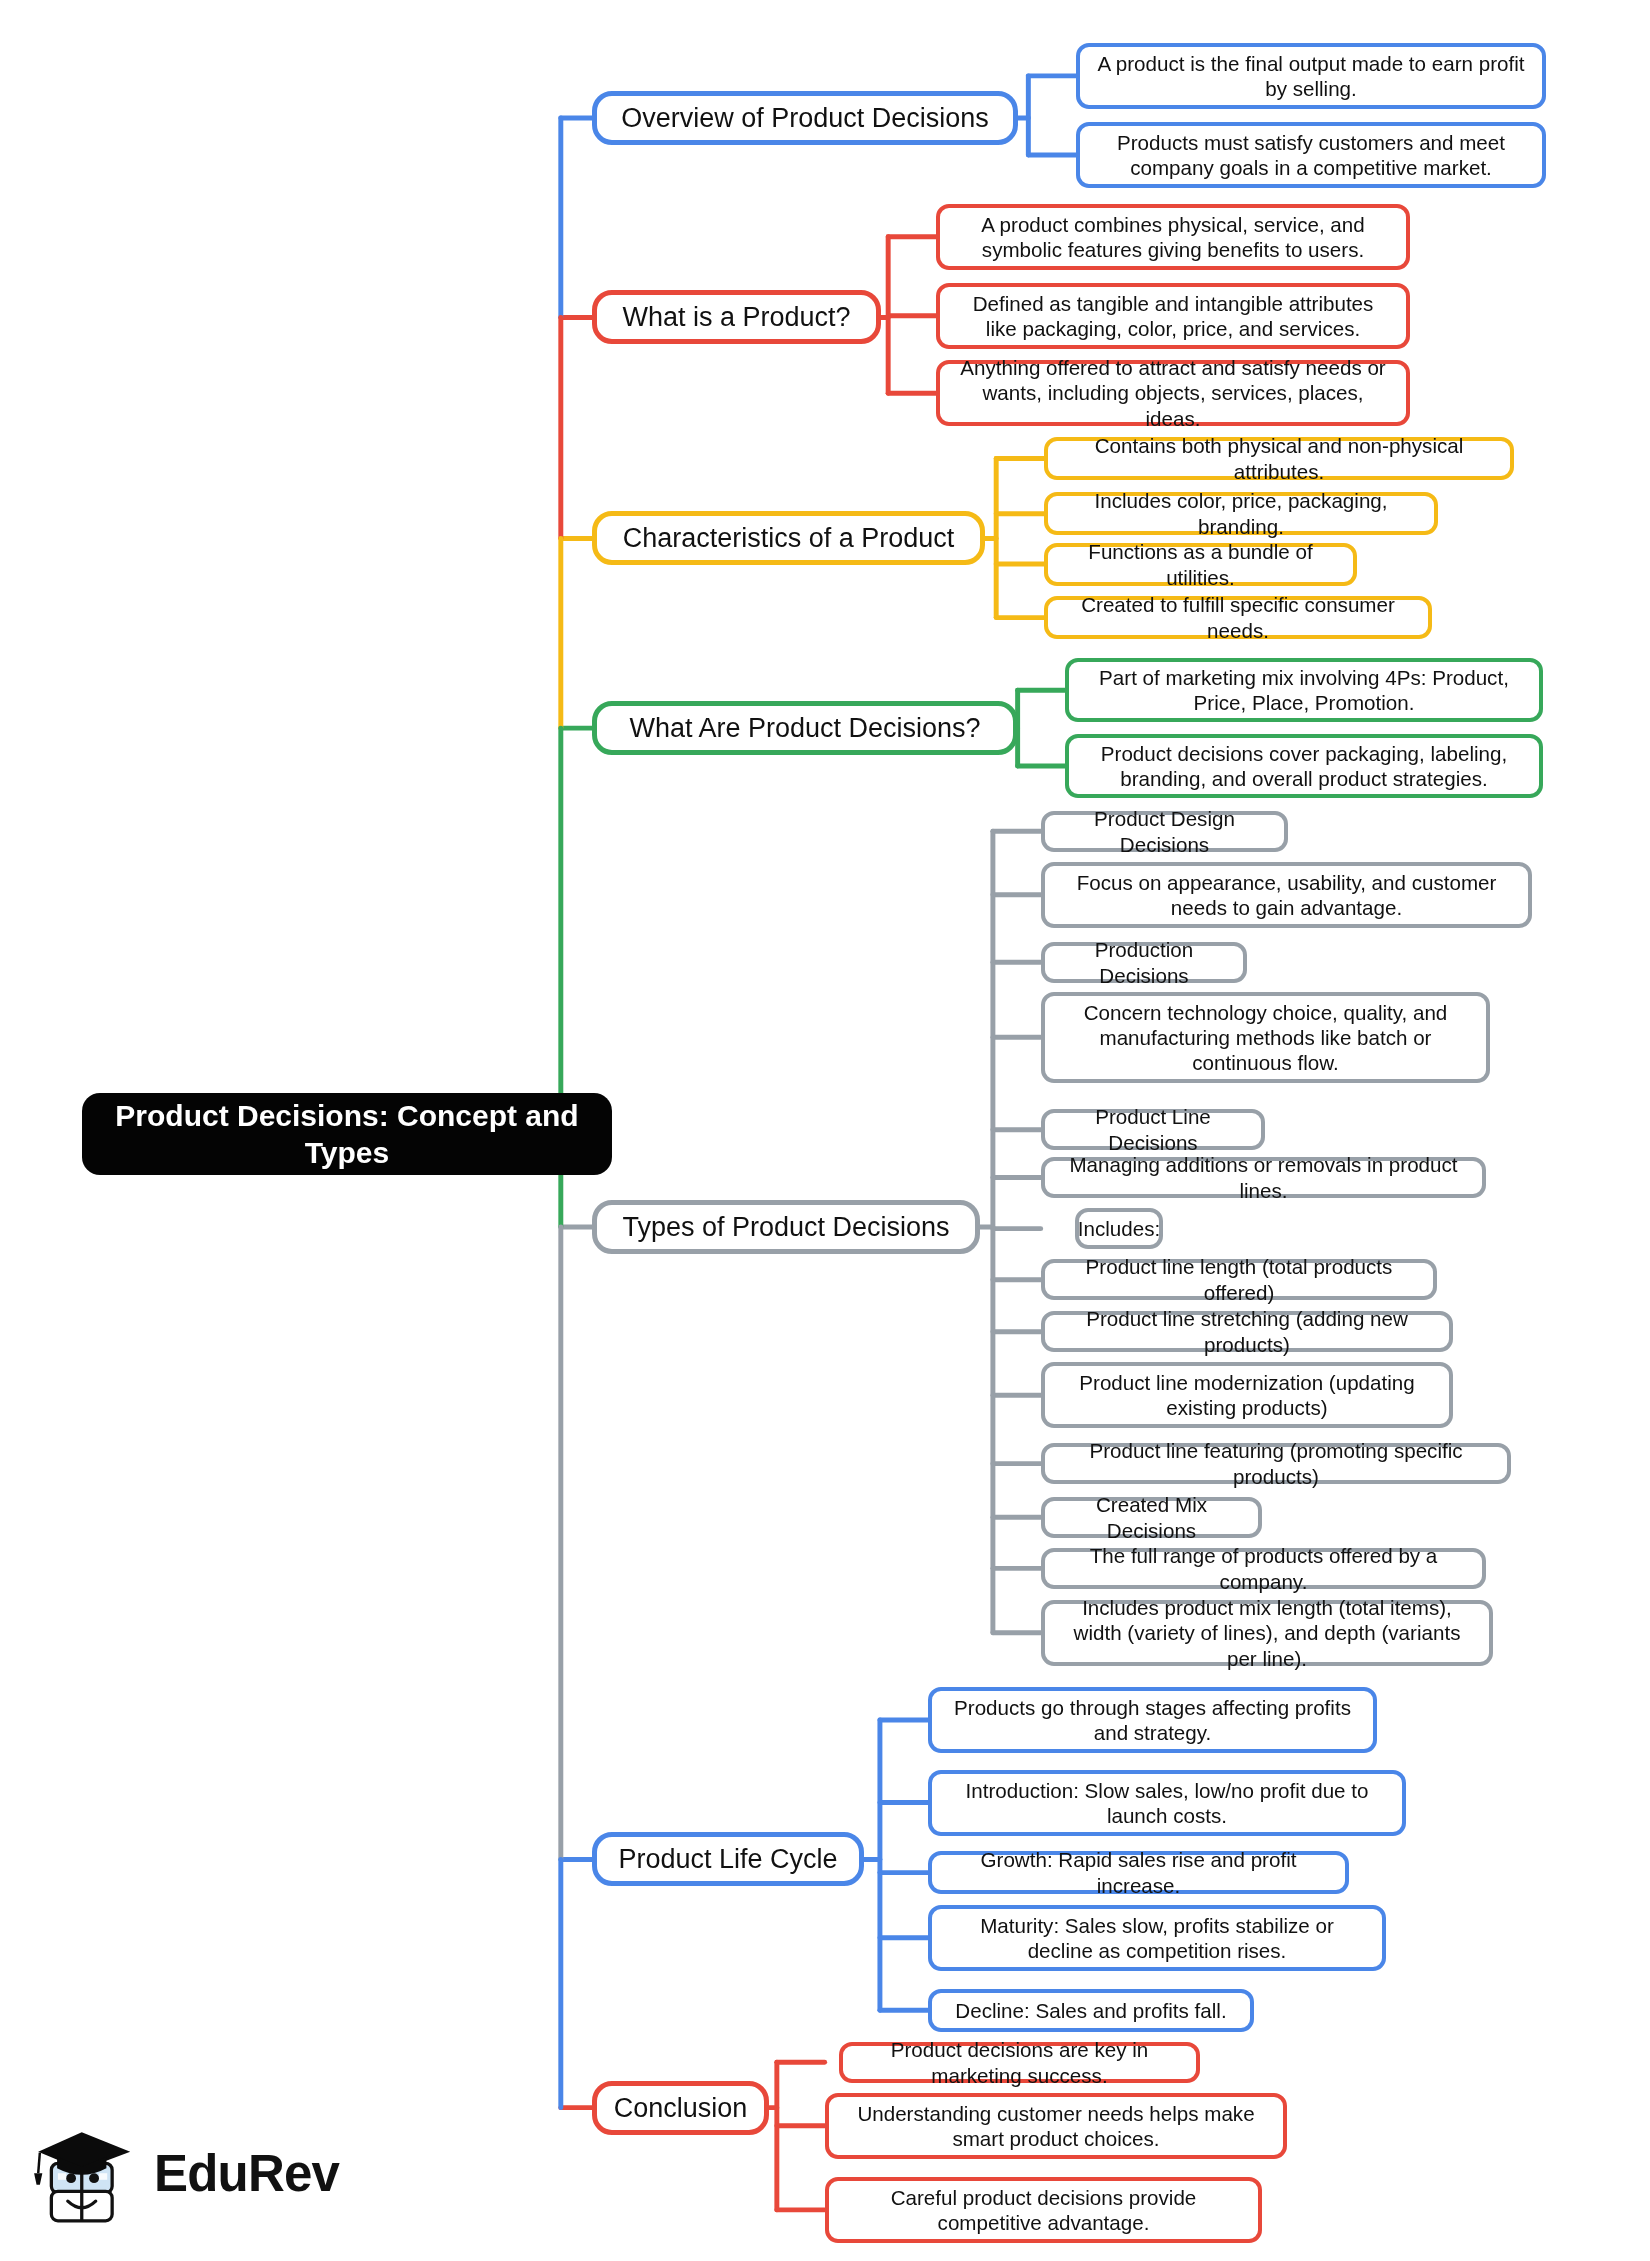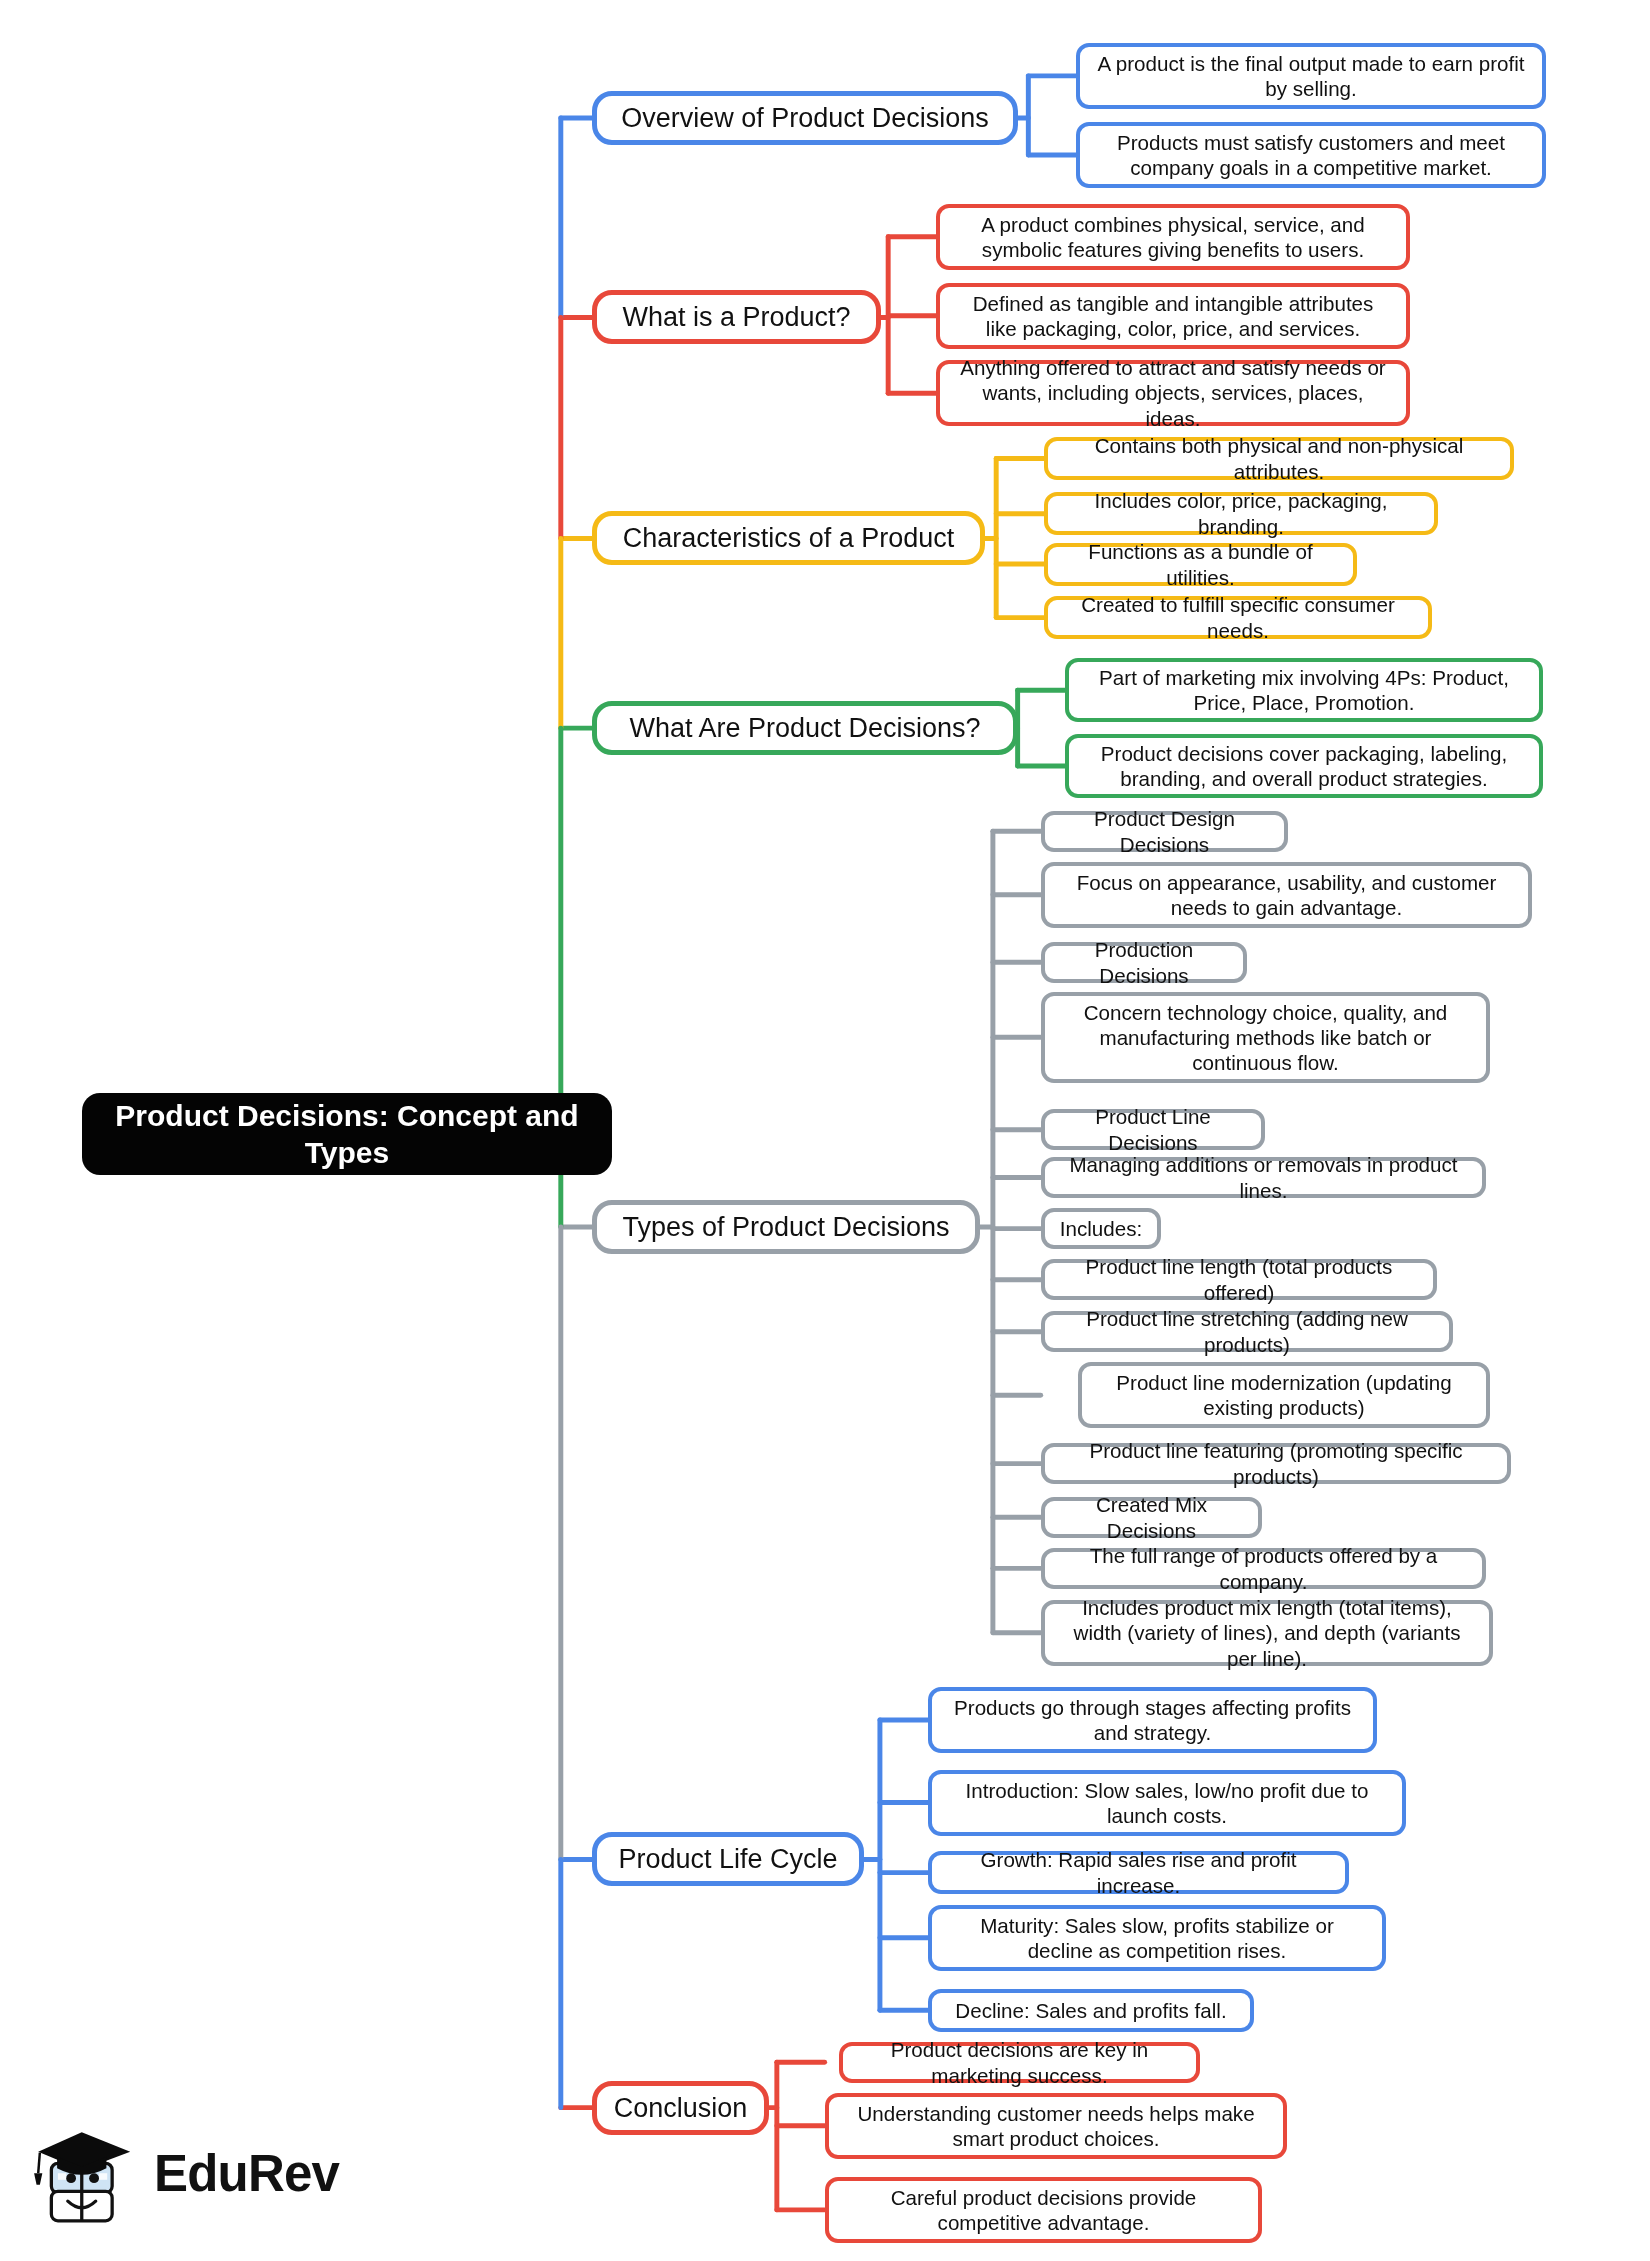--- a/index.html
+++ b/index.html
@@ -124,24 +124,24 @@
       <div class="node branch" style="left: 592px; top: 701px; width: 426px; height: 54px; border-color: rgb(55, 168, 90);">What Are Product Decisions?</div>
       <div class="node leaf" style="left: 1065px; top: 658px; width: 478px; height: 64px; border-color: rgb(55, 168, 90);">Part of marketing mix involving 4Ps: Product, Price, Place, Promotion.</div>
       <div class="node leaf" style="left: 1065px; top: 734px; width: 478px; height: 64px; border-color: rgb(55, 168, 90);">Product decisions cover packaging, labeling, branding, and overall product strategies.</div>
       <div class="node branch" style="left: 592px; top: 1200px; width: 388px; height: 54px; border-color: rgb(152, 160, 168);">Types of Product Decisions</div>
       <div class="node leaf gray" style="left: 1041px; top: 811px; width: 247px; height: 41px; border-color: rgb(152, 160, 168);">Product Design Decisions</div>
       <div class="node leaf gray" style="left: 1041px; top: 862px; width: 491px; height: 66px; border-color: rgb(152, 160, 168);">Focus on appearance, usability, and customer needs to gain advantage.</div>
       <div class="node leaf gray" style="left: 1041px; top: 942px; width: 206px; height: 41px; border-color: rgb(152, 160, 168);">Production Decisions</div>
       <div class="node leaf gray" style="left: 1041px; top: 992px; width: 449px; height: 91px; border-color: rgb(152, 160, 168);">Concern technology choice, quality, and manufacturing methods like batch or continuous flow.</div>
       <div class="node leaf gray" style="left: 1041px; top: 1109px; width: 224px; height: 41px; border-color: rgb(152, 160, 168);">Product Line Decisions</div>
       <div class="node leaf gray" style="left: 1041px; top: 1157px; width: 445px; height: 41px; border-color: rgb(152, 160, 168);">Managing additions or removals in product lines.</div>
-      <div class="node leaf gray" style="left: 1041px; top: 1208px; width: 120px; height: 41px; border-color: rgb(152, 160, 168);">Includes:</div>
+      <div class="node leaf gray" style="left: 1075px; top: 1208px; width: 88px; height: 41px; border-color: rgb(152, 160, 168);">Includes:</div>
       <div class="node leaf gray" style="left: 1041px; top: 1259px; width: 396px; height: 41px; border-color: rgb(152, 160, 168);">Product line length (total products offered)</div>
       <div class="node leaf gray" style="left: 1041px; top: 1311px; width: 412px; height: 41px; border-color: rgb(152, 160, 168);">Product line stretching (adding new products)</div>
-      <div class="node leaf gray" style="left: 1041px; top: 1362px; width: 412px; height: 66px; border-color: rgb(152, 160, 168); margin-left: 37px;">Product line modernization (updating existing products)</div>
+      <div class="node leaf gray" style="left: 1041px; top: 1362px; width: 412px; height: 66px; border-color: rgb(152, 160, 168);">Product line modernization (updating existing products)</div>
       <div class="node leaf gray" style="left: 1041px; top: 1443px; width: 470px; height: 41px; border-color: rgb(152, 160, 168);">Product line featuring (promoting specific products)</div>
       <div class="node leaf gray" style="left: 1041px; top: 1497px; width: 221px; height: 41px; border-color: rgb(152, 160, 168);">Created Mix Decisions</div>
       <div class="node leaf gray" style="left: 1041px; top: 1548px; width: 445px; height: 41px; border-color: rgb(152, 160, 168);">The full range of products offered by a company.</div>
       <div class="node leaf gray" style="left: 1041px; top: 1600px; width: 452px; height: 66px; border-color: rgb(152, 160, 168);">Includes product mix length (total items), width (variety of lines), and depth (variants per line).</div>
       <div class="node branch" style="left: 592px; top: 1832px; width: 272px; height: 54px; border-color: rgb(74, 134, 232);">Product Life Cycle</div>
       <div class="node leaf" style="left: 928px; top: 1687px; width: 449px; height: 66px; border-color: rgb(74, 134, 232);">Products go through stages affecting profits and strategy.</div>
       <div class="node leaf" style="left: 928px; top: 1770px; width: 478px; height: 66px; border-color: rgb(74, 134, 232);">Introduction: Slow sales, low/no profit due to launch costs.</div>
       <div class="node leaf" style="left: 928px; top: 1851px; width: 421px; height: 43px; border-color: rgb(74, 134, 232);">Growth: Rapid sales rise and profit increase.</div>
       <div class="node leaf" style="left: 928px; top: 1905px; width: 458px; height: 66px; border-color: rgb(74, 134, 232);">Maturity: Sales slow, profits stabilize or decline as competition rises.</div>
       <div class="node leaf" style="left: 928px; top: 1989px; width: 326px; height: 43px; border-color: rgb(74, 134, 232);">Decline: Sales and profits fall.</div>

